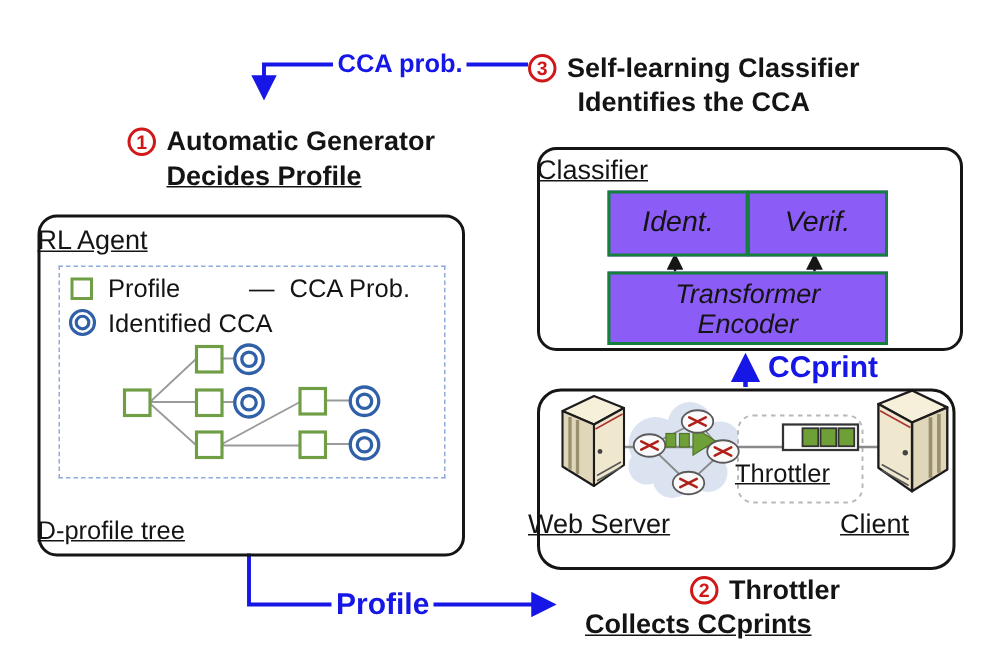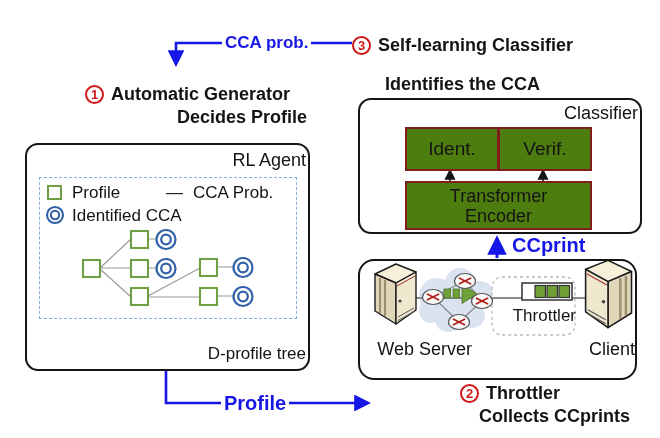--- a/index.html
+++ b/index.html
@@ -2,32 +2,32 @@
 <html><head>
 <meta charset="utf-8">
 <style>
   html,body{margin:0;padding:0;background:#fff;}
   .stage{position:relative;width:660px;height:438px;background:#fff;overflow:hidden;
          font-family:"Liberation Sans",sans-serif;color:#141414;}
   svg.layer{position:absolute;left:0;top:0;}
   .abs{position:absolute;}
   .box{position:absolute;border:2.5px solid #151515;border-radius:13px;background:transparent;}
   .dashedbox{position:absolute;border:1.6px dashed #8faadc;background:transparent;}
-  .bluebox{position:absolute;background:#4d7c0f;border:2px solid #7f1d1d;display:flex;
-           flex-direction:column;align-items:center;justify-content:center;font-size:19px;line-height:20px;}
+  .bluebox{position:absolute;background:#8b5cf6;border:2px solid #15803d;display:flex;
+           flex-direction:column;align-items:center;justify-content:center;font-size:19px;line-height:20px;font-style:italic;}
   .hdg{position:absolute;font-weight:bold;font-size:18px;line-height:23px;white-space:nowrap;}
   .hline{display:flex;align-items:center;gap:7px;}
   .numcirc{display:inline-flex;align-items:center;justify-content:center;width:19px;height:19px;
            border:2px solid #d01818;border-radius:50%;color:#d01818;font-size:13px;font-weight:bold;
            flex:none;box-sizing:border-box;}
   .flowlab{position:absolute;color:#1616e6;font-weight:bold;font-size:20px;line-height:20px;
            background:#fff;padding:0 3px;white-space:nowrap;}
   .t17{font-size:17px;line-height:20px;}
   .t18{font-size:18px;line-height:21px;}
-  .ctr{text-align:right;}
+  .ctr{text-align:left;text-decoration:underline;}
   .nowrap{white-space:nowrap;}
 </style>
 </head>
 <body>
 
 <div class="stage">
 
   <svg class="layer" width="660" height="438" viewBox="0 0 660 438">
     <defs>
       <marker id="mb" viewBox="0 0 10 10" refX="7" refY="5" markerWidth="6.5" markerHeight="6.5" orient="auto">
@@ -167,21 +167,21 @@
       <span>Automatic Generator</span>
     </div>
     <div class="ctr" style="margin-left:26px;width:196px;">Decides Profile</div>
   </div>
 
   <div class="hdg" style="left:352px;top:34px;">
     <div class="hline">
       <span class="numcirc">3</span>
       <span>Self-learning Classifier</span>
     </div>
-    <div style="margin-left:33px;margin-top:16px;">Identifies the CCA</div>
+    <div style="margin-left:33px;">Identifies the CCA</div>
   </div>
 
   <div class="hdg" style="left:390px;top:382px;width:240px;">
     <div class="hline" style="justify-content:center;">
       <span class="numcirc">2</span>
       <span>Throttler</span>
     </div>
     <div class="ctr">Collects CCprints</div>
   </div>
 

